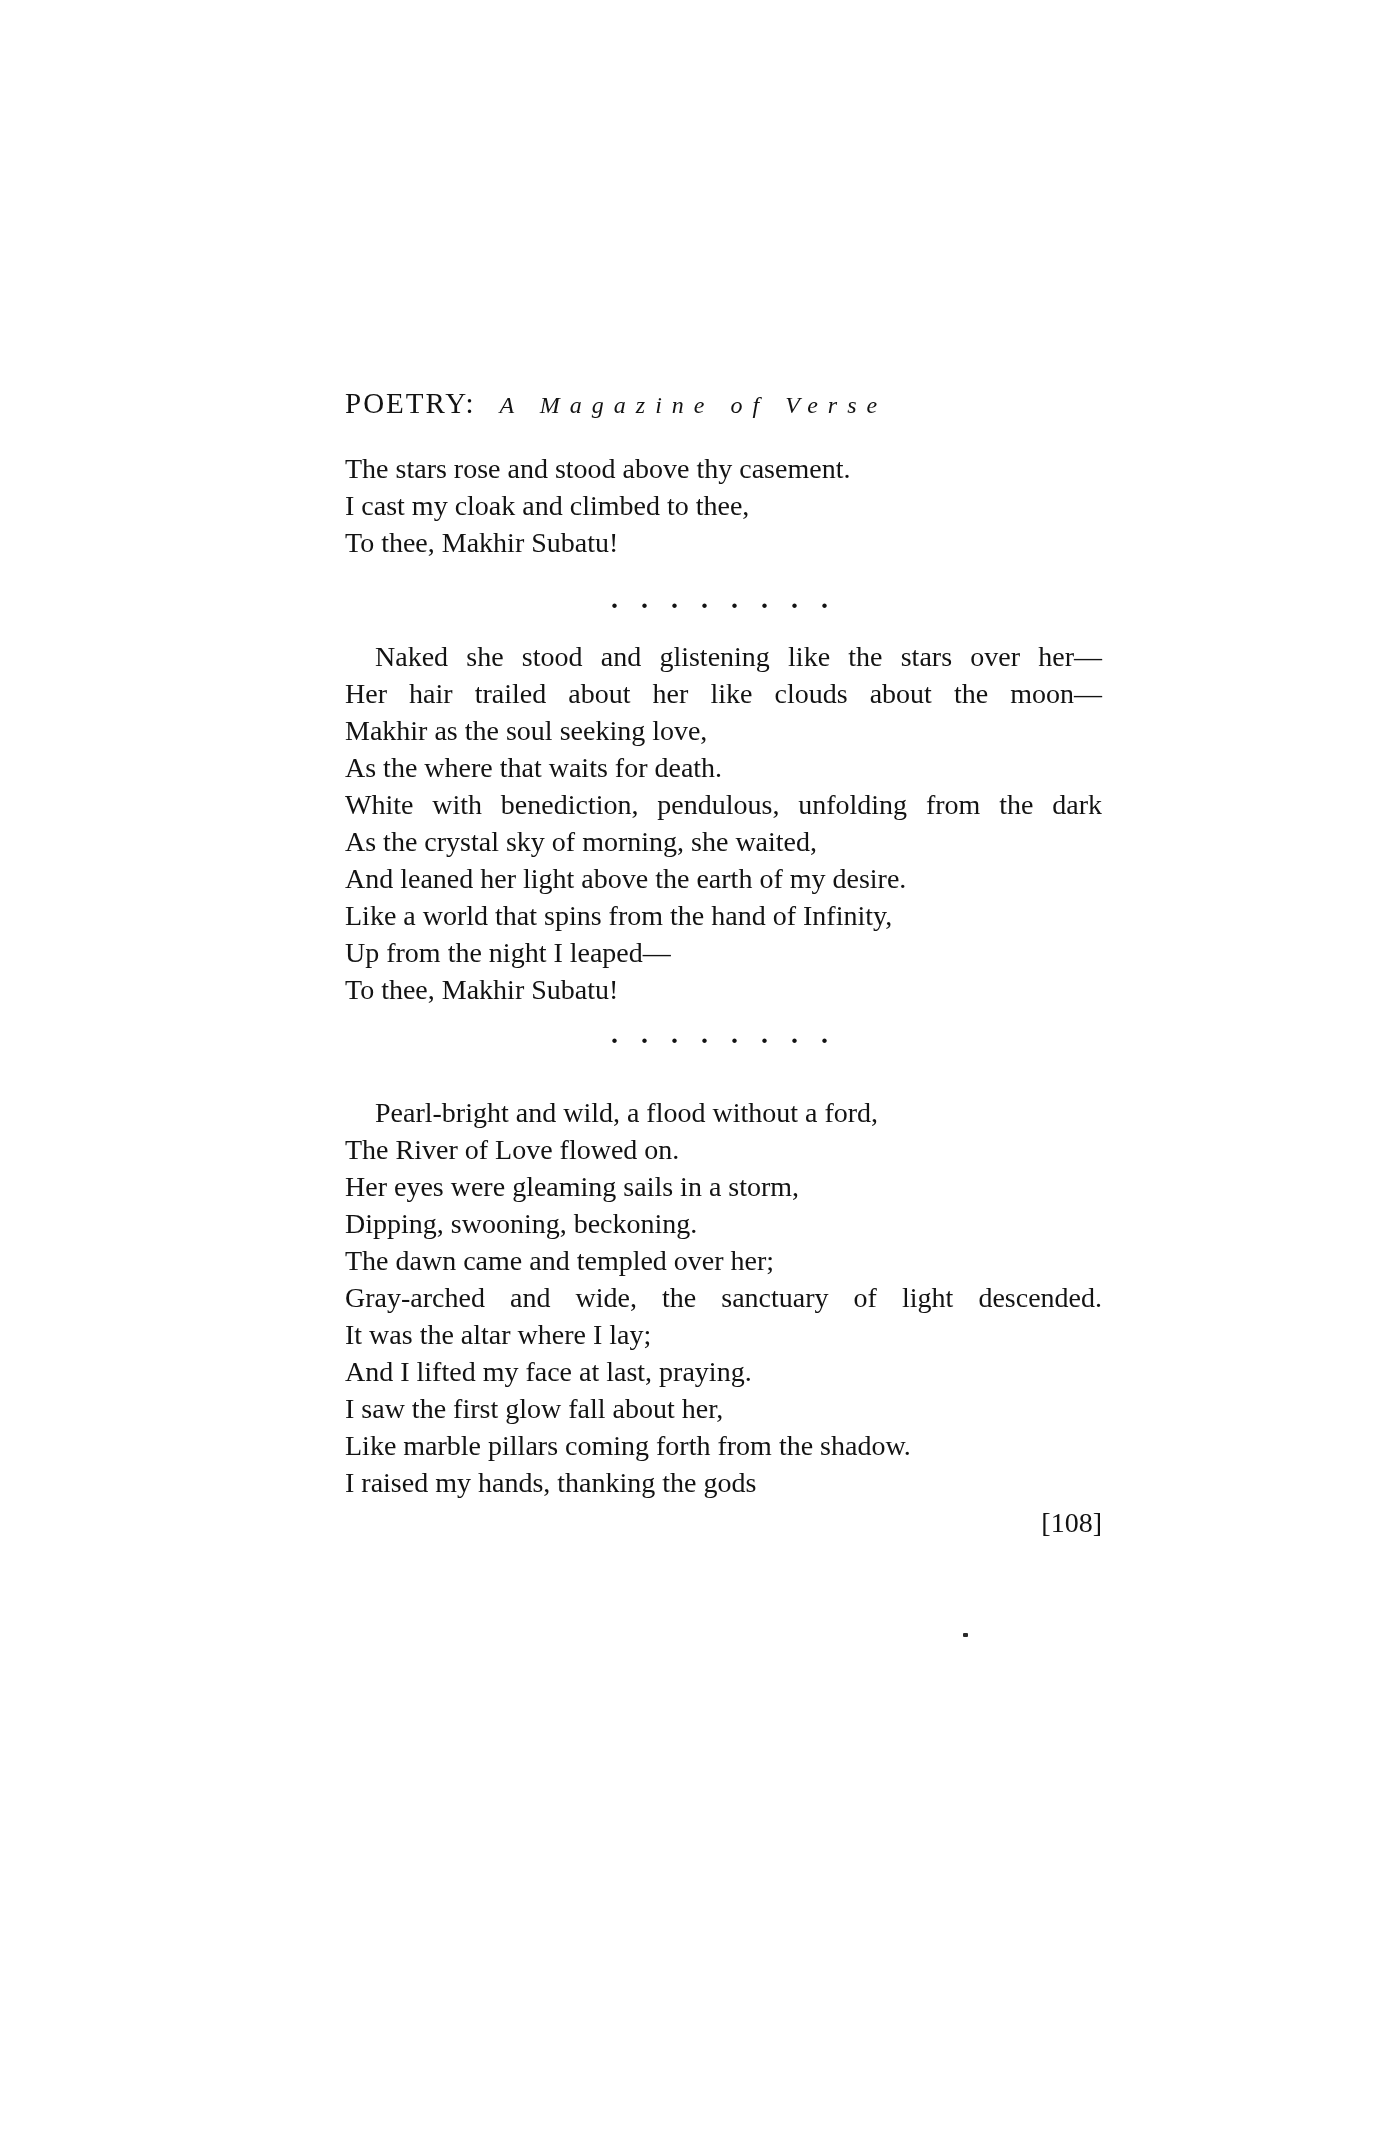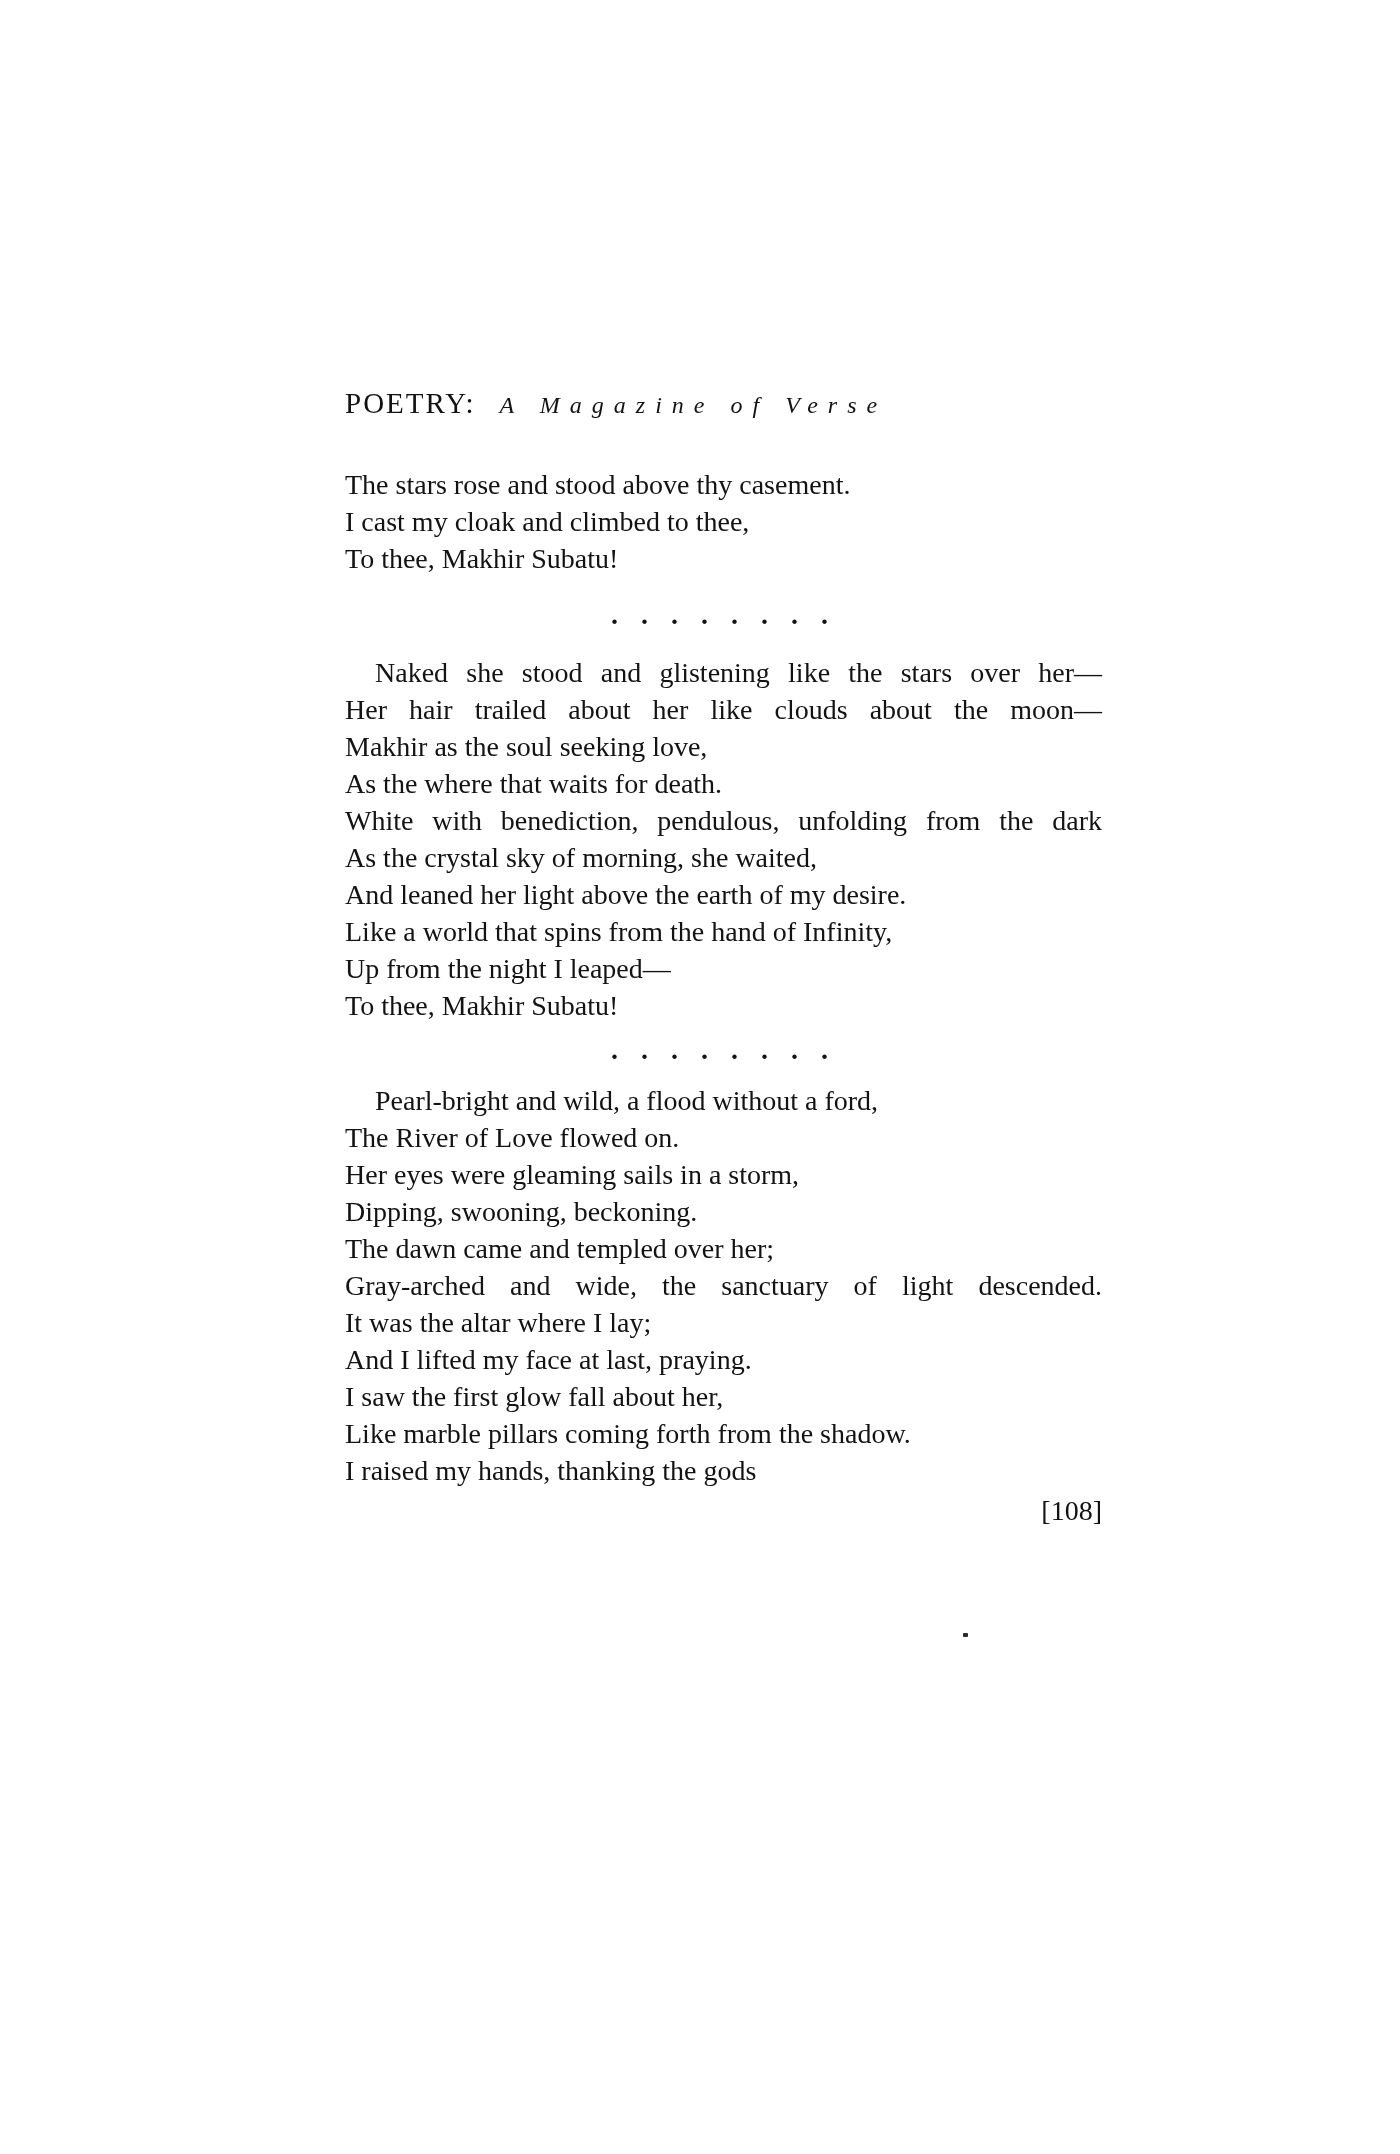--- a/index.html
+++ b/index.html
@@ -33,23 +33,23 @@
   .running-head .magazine-subtitle {
     font-style: italic;
     font-size: 24px;
     letter-spacing: 10px;
     margin-left: 24px;
   }
   .stanza {
     font-size: 28px;
     line-height: 37px;
   }
-  .stanza-1 { margin-top: 44px; }
+  .stanza-1 { margin-top: 28px; }
   .stanza-2 { margin-top: 21px; }
-  .stanza-3 { margin-top: 14px; }
+  .stanza-3 { margin-top: 42px; }
   .poem-line {
     white-space: nowrap;
   }
   .poem-line.justified {
     white-space: normal;
     text-align: justify;
     text-align-last: justify;
   }
   .poem-line.indent {
     text-indent: 30px;

